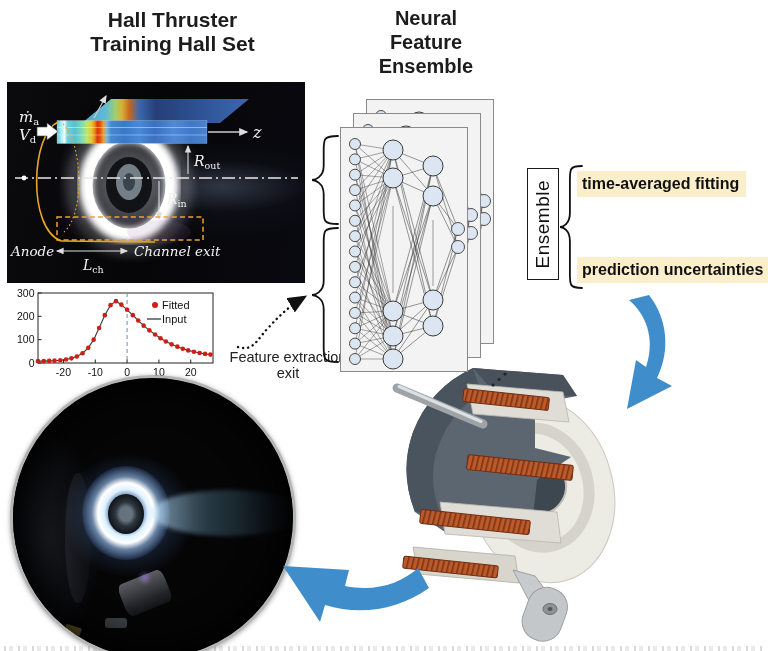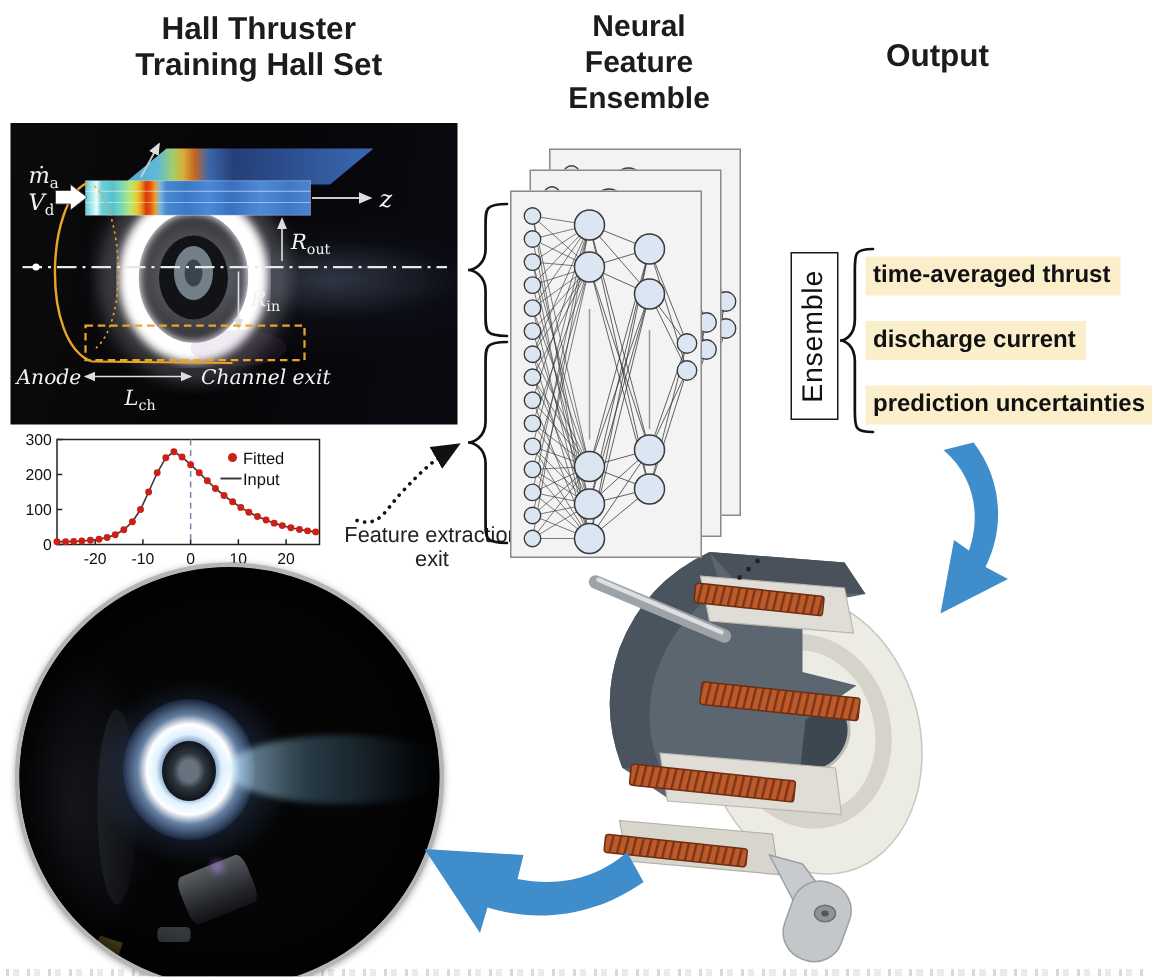--- a/index.html
+++ b/index.html
@@ -73,21 +73,20 @@
 
   <div class="abs title" id="t-train">
     <div>Hall Thruster</div>
     <div>Training Hall Set</div>
   </div>
   <div class="abs title" id="t-net">
     <div>Neural</div>
     <div>Feature</div>
     <div>Ensemble</div>
   </div>
-  <div class="abs title" id="t-out">Output</div>
 
   <div class="abs" id="train-img">
     <svg id="train-svg" width="298" height="201" viewBox="0 0 298 201">
       <defs>
         <linearGradient id="planeGrad" x1="0" y1="0" x2="1" y2="0">
           <stop offset="0" stop-color="#55b0d8"></stop>
             <stop offset=".14" stop-color="#62c4e2"></stop>
           <stop offset=".20" stop-color="#a8d870"></stop>
             <stop offset=".24" stop-color="#e2b838"></stop>
           <stop offset=".285" stop-color="#cf6a20"></stop>
@@ -589,22 +588,21 @@
         <circle cx="92" cy="198" r="10" fill="#dce6f3" stroke="#3a3a3a" stroke-width="1"></circle>
         <circle cx="117" cy="101" r="6.5" fill="#dce6f3" stroke="#3a3a3a" stroke-width="0.9"></circle>
         <circle cx="117" cy="119" r="6.5" fill="#dce6f3" stroke="#3a3a3a" stroke-width="0.9"></circle>
       </svg>
     </div>
 
   <div class="abs" id="ens-box">
     <span>Ensemble</span>
   </div>
 
-  <div class="out-item" style="top:171px">time-averaged thrust</div>
-  <div class="out-item" style="top:214px">discharge current</div>
+  <div class="out-item" style="top:171px">time-averaged fitting</div>
   <div class="out-item" style="top:257px">prediction uncertainties</div>
 
   <svg class="abs" id="cad" width="345" height="288" viewBox="0 0 345 288">
     <defs>
       <pattern id="coilHatch" width="5" height="14" patternUnits="userSpaceOnUse" patternTransform="rotate(8)">
         <rect width="5" height="14" fill="#bc5a2a"></rect>
         <rect x="0" width="1.6" height="14" fill="#7c3416"></rect>
       </pattern>
     </defs>
 

